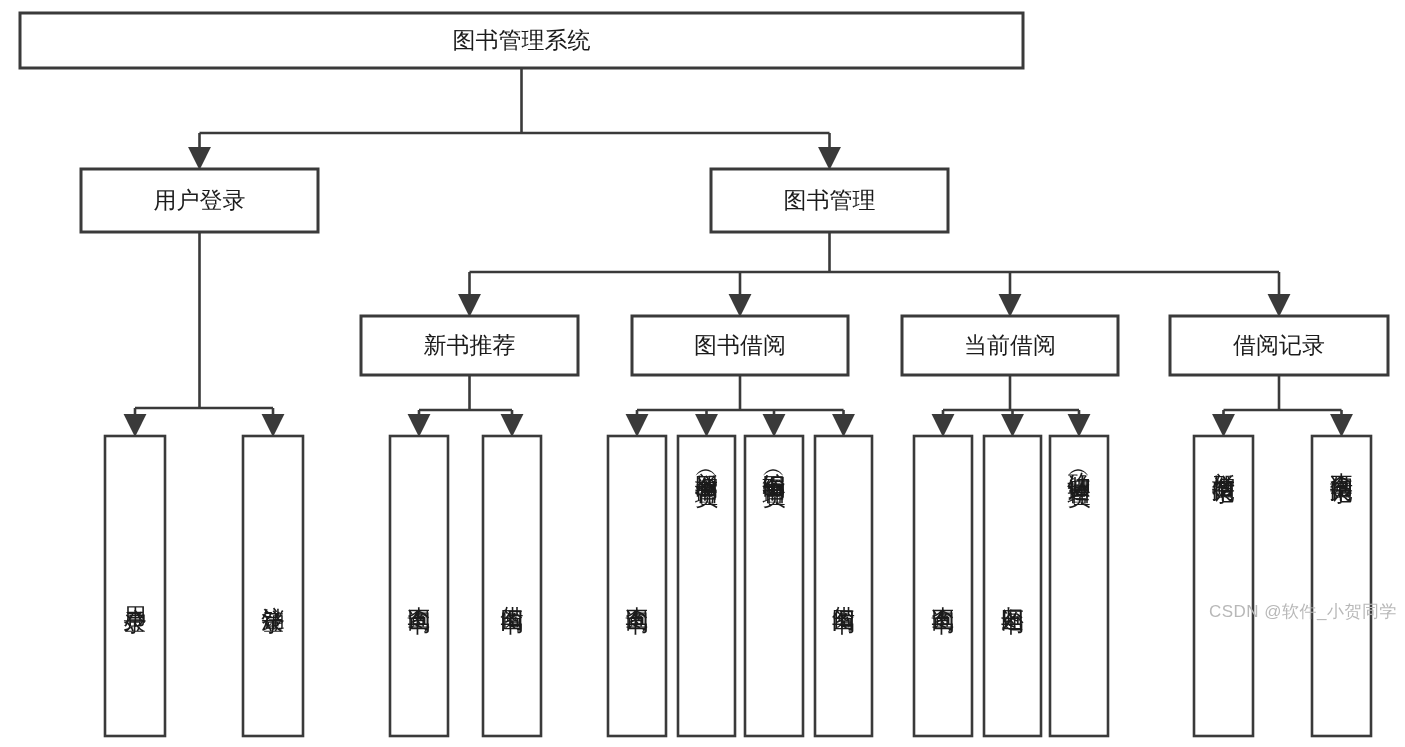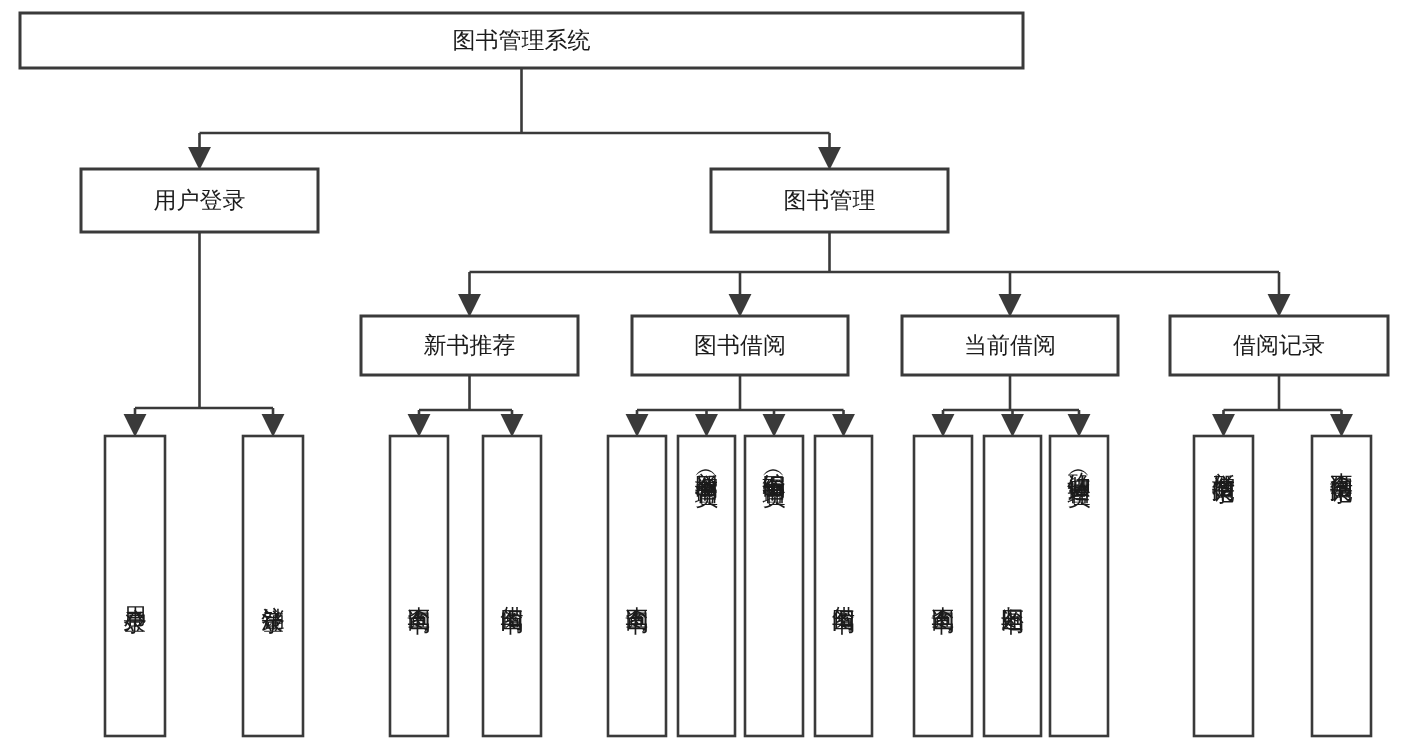--- a/index.html
+++ b/index.html
@@ -200,14 +200,15 @@
         <span class="leaf-label">确认归还（管理员）</span>
       </div>
       <div class="leaf-label-wrap" style="left: 1194px; top: 454px; width: 59px; height: 276px;">
         <span class="leaf-label">新增借阅记录</span>
       </div>
       <div class="leaf-label-wrap" style="left: 1312px; top: 454px; width: 59px; height: 276px;">
         <span class="leaf-label">查询借阅记录</span>
       </div>
     </div>
 
+  <div class="watermark">CSDN @软件_小贺同学</div>
 
 </div>
 
 </body></html>

